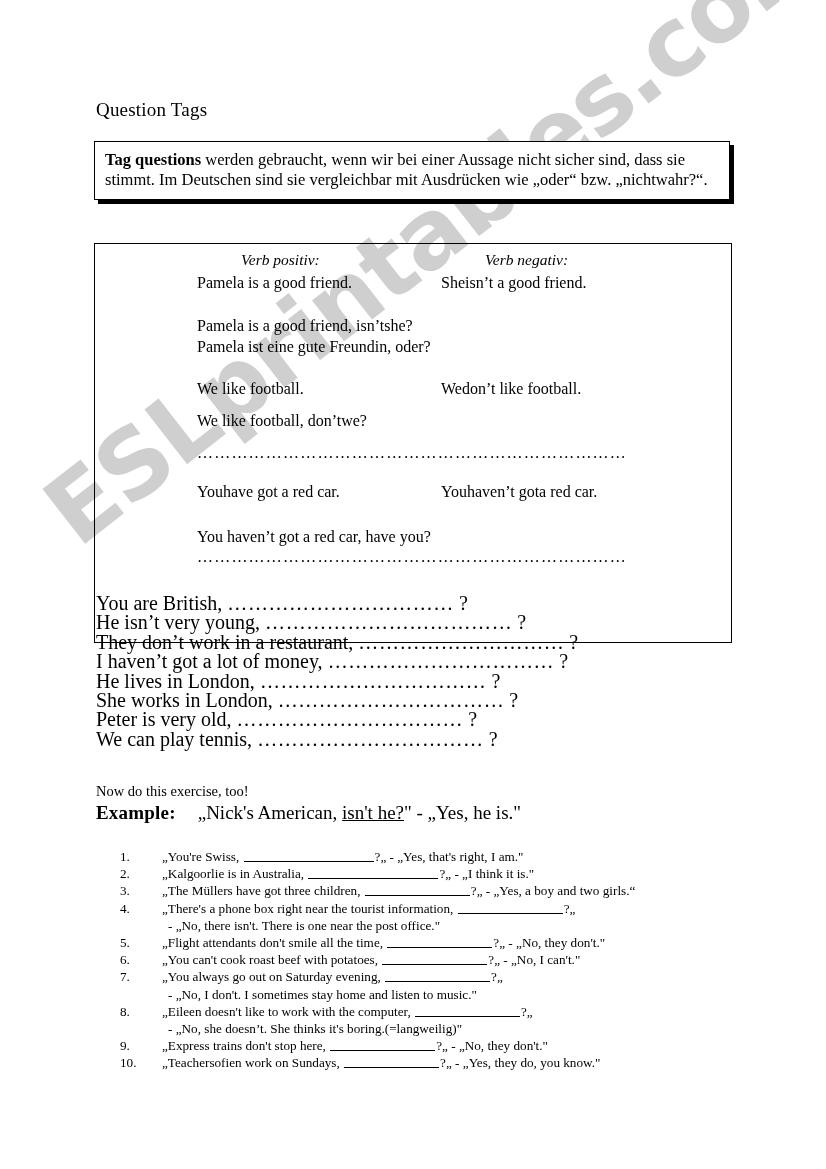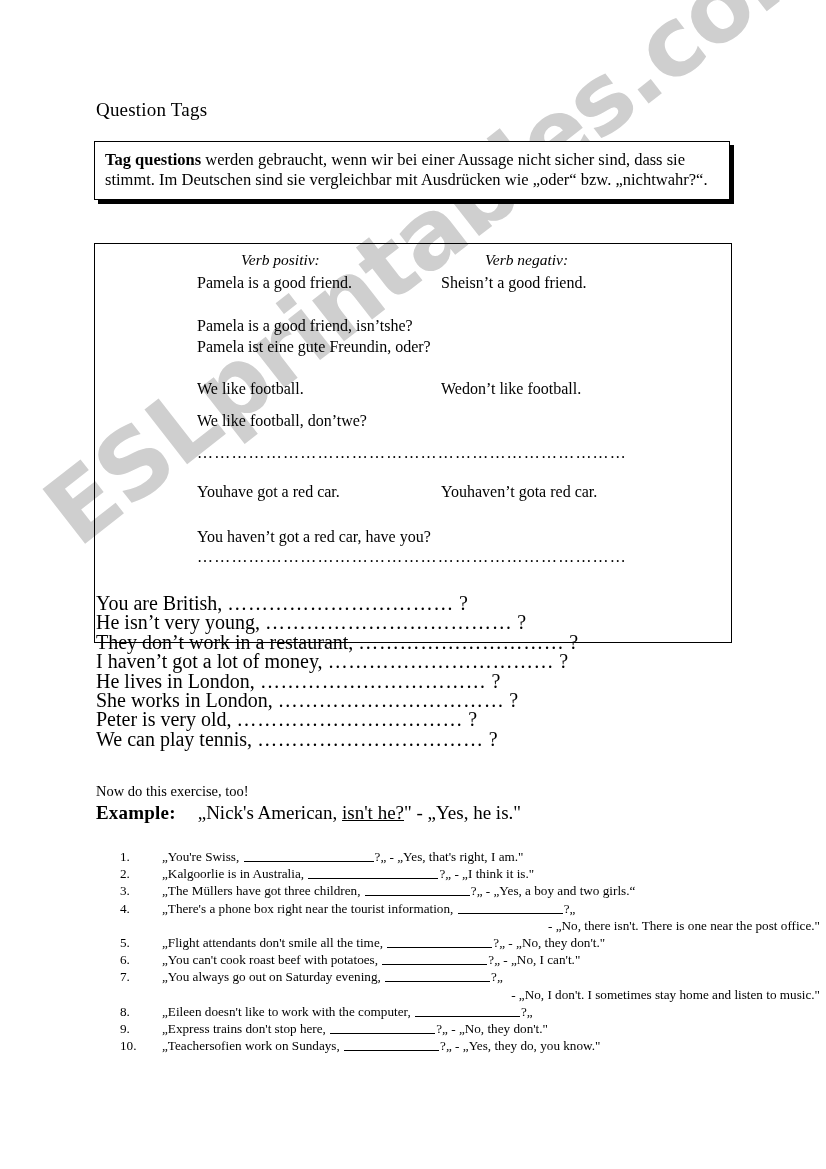--- a/index.html
+++ b/index.html
@@ -175,21 +175,20 @@
     display: inline-block;
     border-bottom: 1.3px solid #000;
     vertical-align: baseline;
     height: 12px;
     margin: 0 1px -1px 1px;
   }
   .num-cont {
     display: block;
     padding-left: 48px;
     white-space: nowrap;
-    text-align: right;
   }
 </style>
 </head>
 <body>
 
 <div id="page">
 
   <div id="watermark">ESLprintables.com</div>
 
   <div id="content">
@@ -263,20 +262,21 @@
         </div>
         <div class="num-item">
           <div class="num-main"><span class="num-idx">6.</span><span>„You can't cook roast beef with potatoes, </span><span class="blank" style="width: 105px;"></span><span>?„ - „No, I can't."</span></div>
         </div>
         <div class="num-item">
           <div class="num-main"><span class="num-idx">7.</span><span>„You always go out on Saturday evening, </span><span class="blank" style="width: 105px;"></span><span>?„</span></div>
           <div class="num-cont">- „No, I don't. I sometimes stay home and listen to music."</div>
         </div>
         <div class="num-item">
           <div class="num-main"><span class="num-idx">8.</span><span>„Eileen doesn't like to work with the computer, </span><span class="blank" style="width: 105px;"></span><span>?„</span></div>
+          <div class="num-cont">- „No, she doesn’t. She thinks it's boring.(=langweilig)"</div>
         </div>
         <div class="num-item">
           <div class="num-main"><span class="num-idx">9.</span><span>„Express trains don't stop here, </span><span class="blank" style="width: 105px;"></span><span>?„ - „No, they don't."</span></div>
         </div>
         <div class="num-item">
           <div class="num-main"><span class="num-idx">10.</span><span>„Teachersofien work on Sundays, </span><span class="blank" style="width: 95px;"></span><span>?„ - „Yes, they do, you know."</span></div>
         </div>
       </div>
 
   </div>

